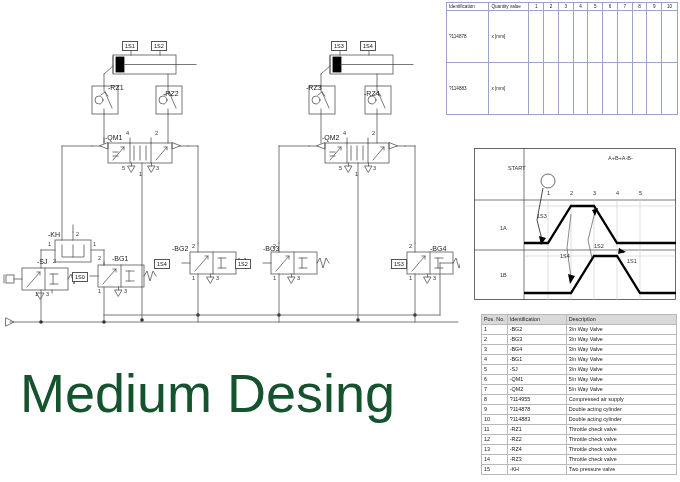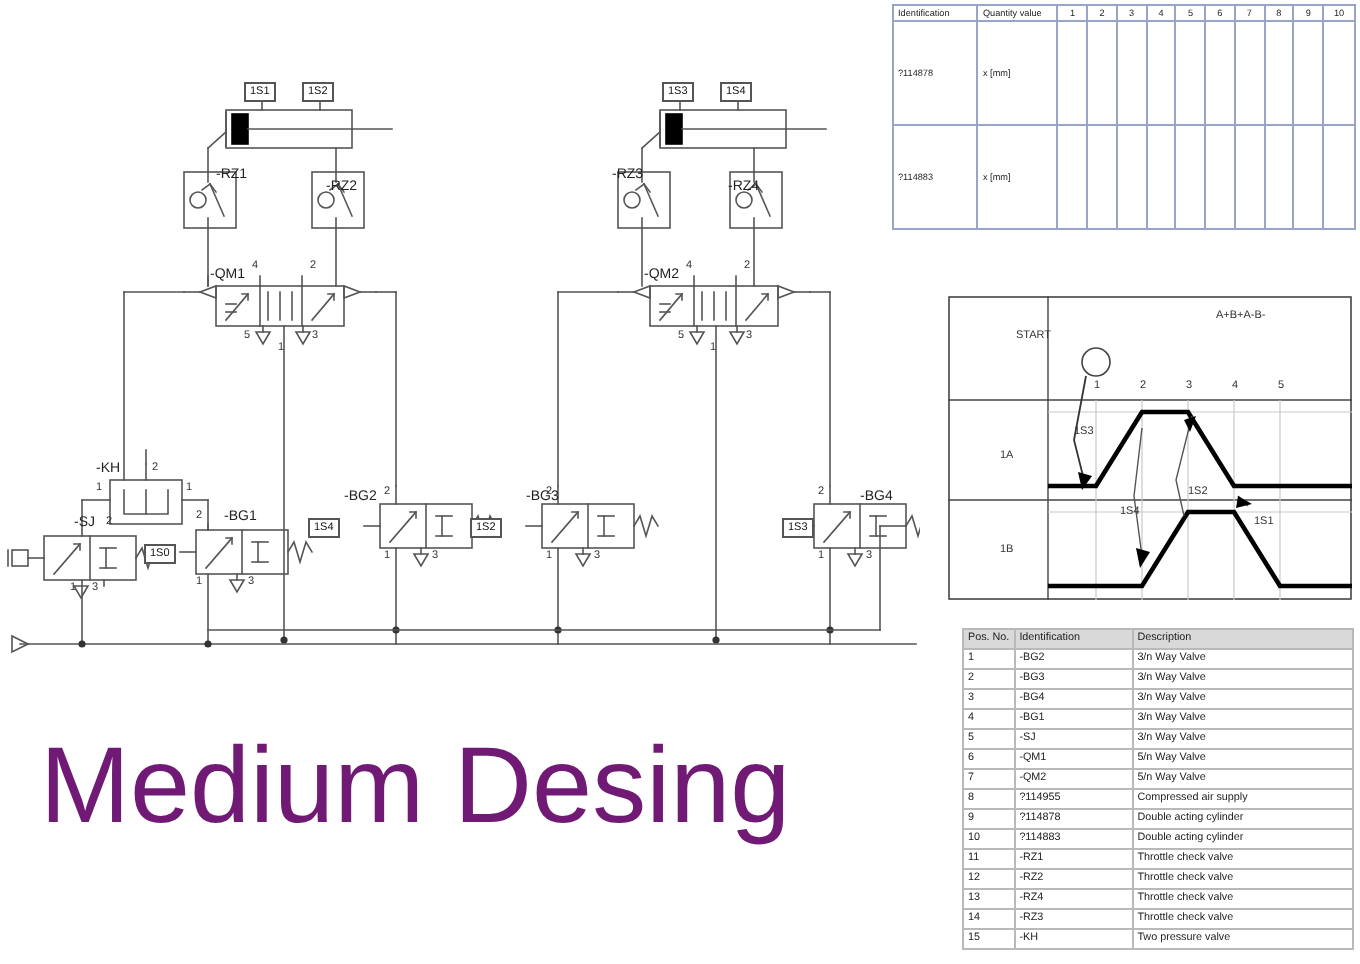--- a/index.html
+++ b/index.html
@@ -10,21 +10,21 @@
 
   
   .lbl{font-size:7px;color:#222;white-space:nowrap;}
   .lbl5{font-size:5.5px;color:#333;white-space:nowrap;}
 
   
   .sbox{border:1px solid #555;background:#fff;font-size:5.5px;
         padding:0px 2px;line-height:8px;color:#111;white-space:nowrap;}
 
   
-  #main-title{font-size:54px;letter-spacing:0px;color:#701a75;
+  #main-title{font-size:54px;letter-spacing:0px;color:#14532d;
        font-family:"Liberation Sans",sans-serif;white-space:nowrap;}
 
   
   #qty-table{border-collapse:collapse;font-size:4.6px;color:#222;}
   #qty-table td,#qty-table th{border:0.6px solid #9aa3c8;
        padding:1px 2px;font-weight:normal;text-align:left;vertical-align:middle;}
   #qty-table .numh{text-align:center;width:15px;}
   #qty-table .tall{height:52px;}
 
   

